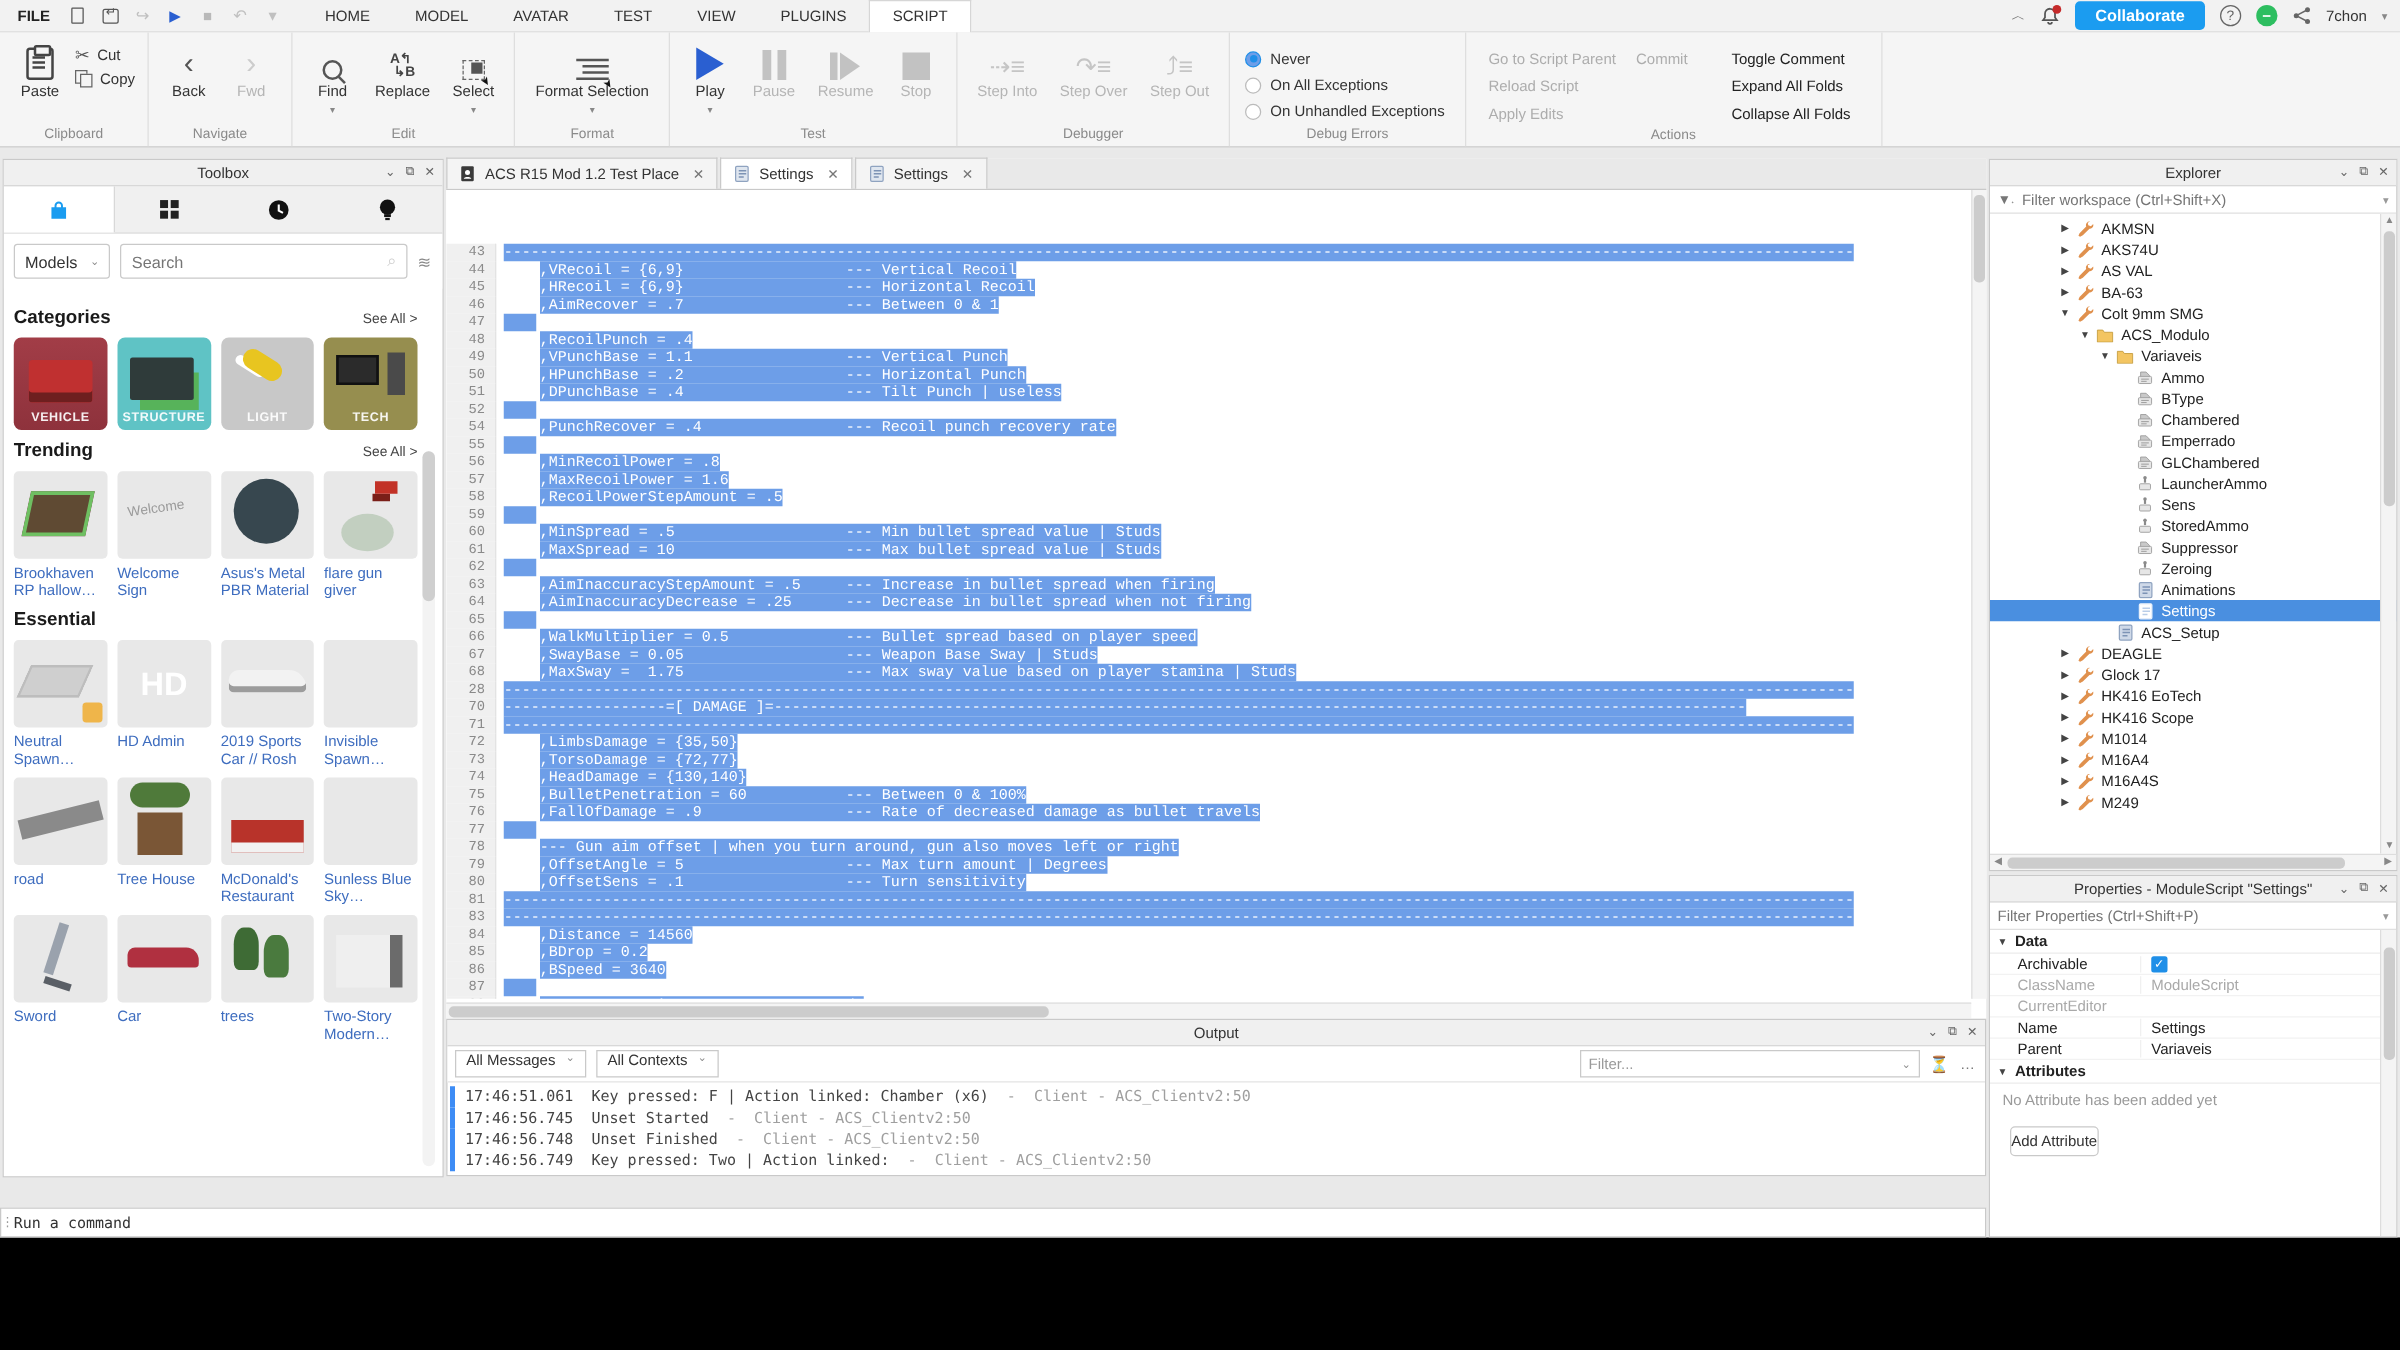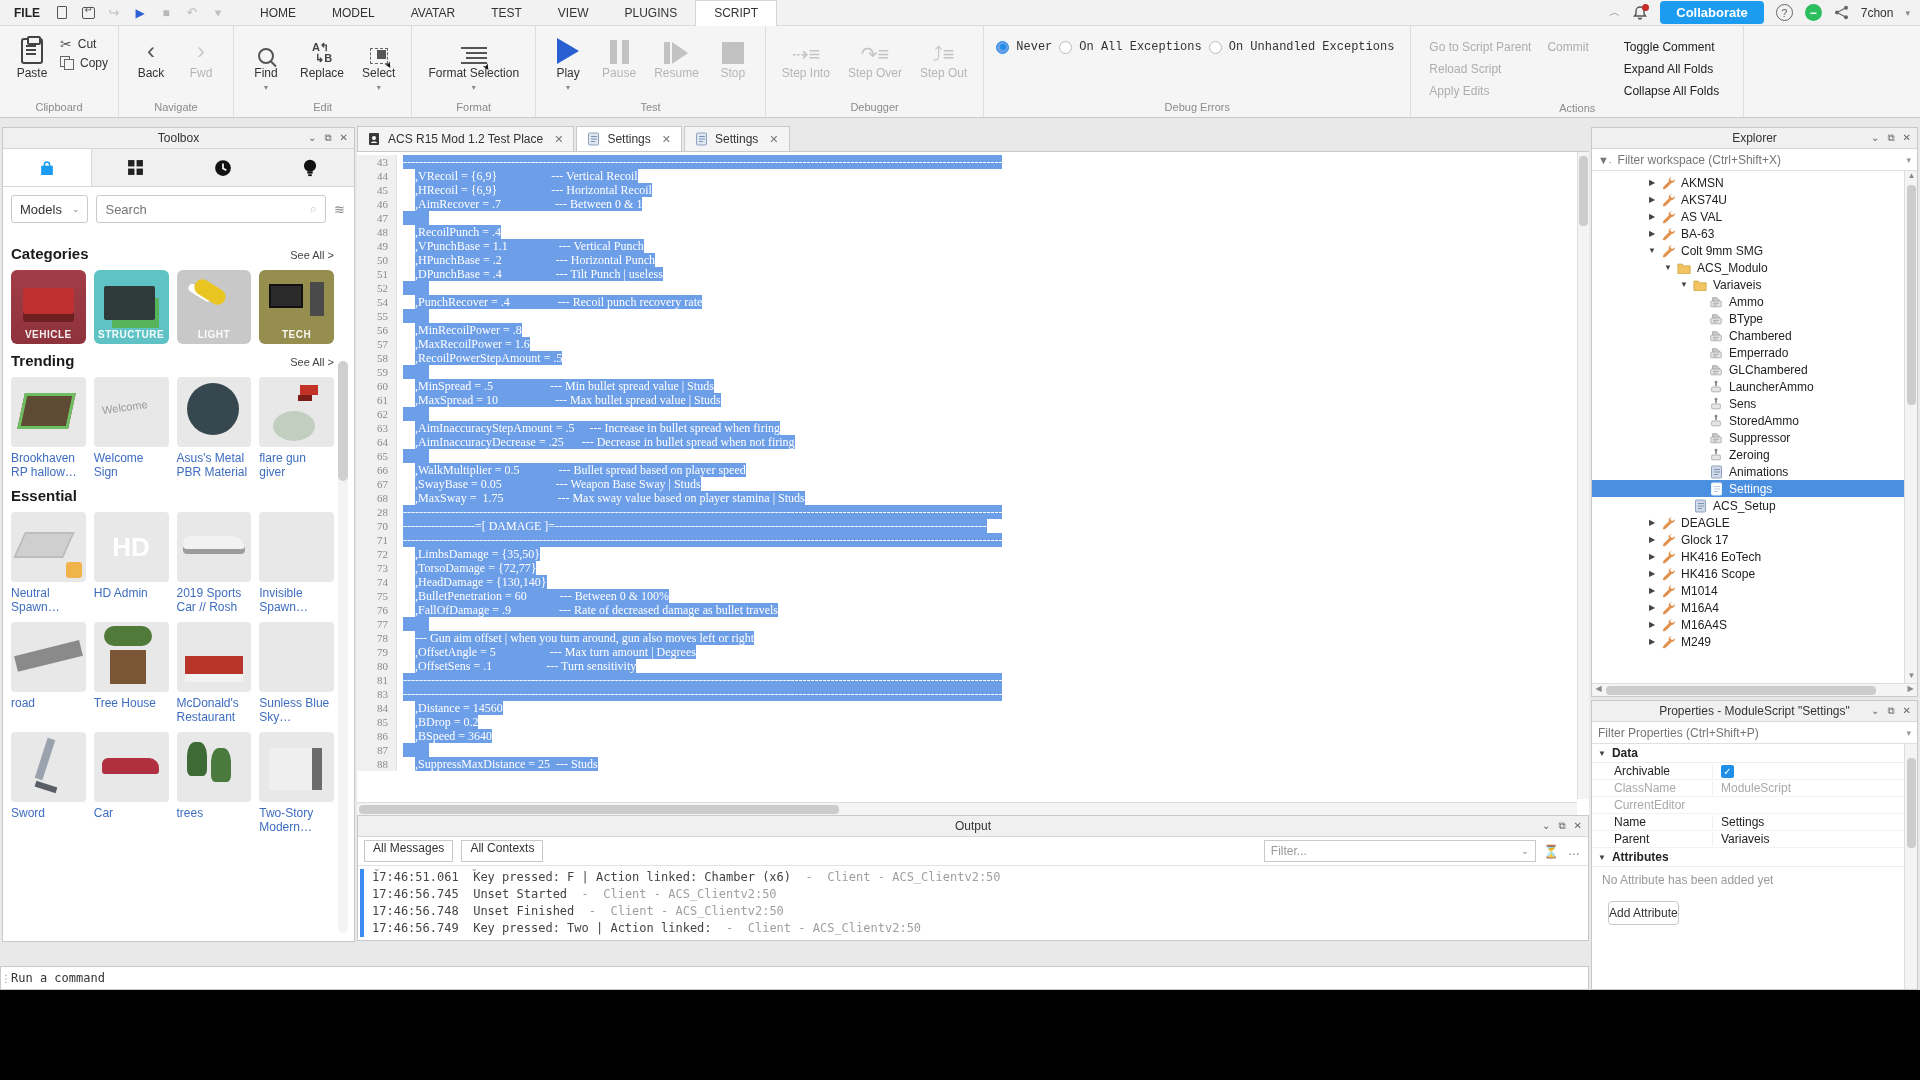--- a/index.html
+++ b/index.html
@@ -49,21 +49,21 @@
   .small-stack { display:flex; flex-direction:column; gap:4px; padding-top:4px; }
   .srow { display:flex; align-items:center; gap:6px; font-size:12px; color:#333; }
   .tri-play { width:0; height:0; border-left:22px solid #2a5fd1; border-top:13px solid transparent; border-bottom:13px solid transparent; }
   .pause-bars { display:flex; gap:5px; }
   .pause-bars i { width:7px; height:24px; background:#c2c2c2; }
   .resume-ic { display:flex; align-items:center; gap:2px; }
   .resume-ic i { width:6px; height:22px; background:#c2c2c2; }
   .resume-ic b { width:0; height:0; border-left:16px solid #c2c2c2; border-top:11px solid transparent; border-bottom:11px solid transparent; }
   .stop-sq { width:22px; height:22px; background:#c2c2c2; }
   .step-ic { color:#c5c5c5; font-size:20px; line-height:20px; }
-  .radio-grp { display:flex; flex-direction:row; gap:7px; padding:8px 6px 0 2px;font-family:Liberation Mono, monospace; }
+  .radio-grp { display:flex; flex-direction:column; gap:7px; padding:8px 6px 0 2px; }
   .radio-row { display:flex; align-items:center; gap:7px; font-size:12px; color:#333; }
   .rdot { width:13px; height:13px; border-radius:50%; border:1.5px solid #bbb; background:#fff; position:relative; }
   .rdot.sel { border-color:#1f8fe8; }
   .rdot.sel:after { content:""; position:absolute; inset:2.5px; background:#1f8fe8; border-radius:50%; }
   .acol { display:flex; flex-direction:column; gap:8px; padding:8px 14px 0 8px; font-size:12px; }
   .acol .dis { color:#adadad; }
   .acol .en { color:#222; }
   .commit-row { display:flex; gap:16px; }
   .vr { width:1px; background:#dedede; margin:4px 0; }
   .scissor { font-size:14px; color:#555; }
@@ -165,35 +165,35 @@
   .th-modern:before { content:""; position:absolute; left:10px; right:12px; top:16px; bottom:12px; background:#efefef; box-shadow:inset -10px 0 0 #6b6b6b; }
 
   
   #editor { left:357px; top:127px; width:1232px; height:688px; border:none; background:#fff; }
   .etabs { height:25px; background:#e9e9e9; border-bottom:1px solid #c9c9c9; display:flex; align-items:flex-end; }
   .etab { height:25px; display:flex; align-items:center; gap:7px; padding:0 10px; font-size:12px; color:#333;
     background:#f4f4f4; border:1px solid #c9c9c9; border-bottom:none; margin-right:2px; }
   .etab.active { background:#fff; }
   .etab .x { color:#777; font-size:11px; margin-left:4px; }
   .code-wrap { position:relative; height:647px; overflow:hidden; background:#fff; display:flex; }
-  .code { flex:1; position:relative; font-family:Liberation Serif, serif; font-size:12px; line-height:14px; padding-top:3px; overflow:hidden; }
+  .code { flex:1; position:relative; font-family:Liberation Mono, monospace; font-size:12px; line-height:14px; padding-top:3px; overflow:hidden;margin-top:40px; }
   .cline { display:flex; height:14px; white-space:pre; }
   .cline .num { width:40px; min-width:40px; text-align:right; padding-right:8px; color:#8a8a8a; font-size:11px; background:#f0f0f0; border-right:1px solid #e3e3e3; }
   .cline .txt { padding-left:6px; color:#333; }
   .sel { background:#6d9ee8; color:#fff; }
   .selblank { display:inline-block; width:26px; height:14px; background:#6d9ee8; vertical-align:top; }
   .ed-vscroll { position:absolute; right:0; top:25px; width:12px; bottom:16px; background:#f4f4f4; border-left:1px solid #ddd; }
   .ed-vscroll i { position:absolute; top:4px; left:1px; width:9px; height:70px; background:#ccc; border-radius:4px; }
   .ed-hscroll { position:absolute; left:0; right:12px; bottom:0; height:13px; background:#f4f4f4; border-top:1px solid #ddd; }
   .ed-hscroll i { position:absolute; left:2px; top:2px; width:480px; height:9px; background:#ccc; border-radius:4px; }
 
   
   #output { left:357px; top:815px; width:1232px; height:126px; display:flex; flex-direction:column; }
   .out-toolbar { height:29px; display:flex; align-items:center; gap:8px; padding:0 6px; background:#fff; border-bottom:1px solid #e3e3e3; }
-  .out-dd { border:1px solid #c9c9c9; height:22px; display:flex; align-items:flex-start; gap:8px; padding:0 8px; font-size:12px; color:#333; background:#fff;flex-direction:column; }
+  .out-dd { border:1px solid #c9c9c9; height:22px; display:flex; align-items:flex-start; gap:8px; padding:0 8px; font-size:12px; color:#333; background:#fff; }
   .out-filter { margin-left:auto; width:272px; border:1px solid #c9c9c9; height:22px; display:flex; align-items:center; padding:0 6px; color:#9a9a9a; font-size:12px; justify-content:space-between; }
   .funnel { color:#777; font-size:13px; }
   .out-more { color:#777; font-size:12px; margin-right:2px; }
   .out-msgs { flex:1; overflow:hidden; padding:3px 0; font-family:"DejaVu Sans Mono","Liberation Mono",monospace; font-size:12px; line-height:17px; }
   .omsg { display:flex; padding-left:2px; }
   .omsg .bar { width:4px; background:#3d8cf5; margin-right:8px; }
   .omsg .mtime { color:#444; white-space:pre; }
   .omsg .mtext { color:#444; white-space:pre; }
   .omsg .mtail { color:#9f9f9f; white-space:pre; }
 

